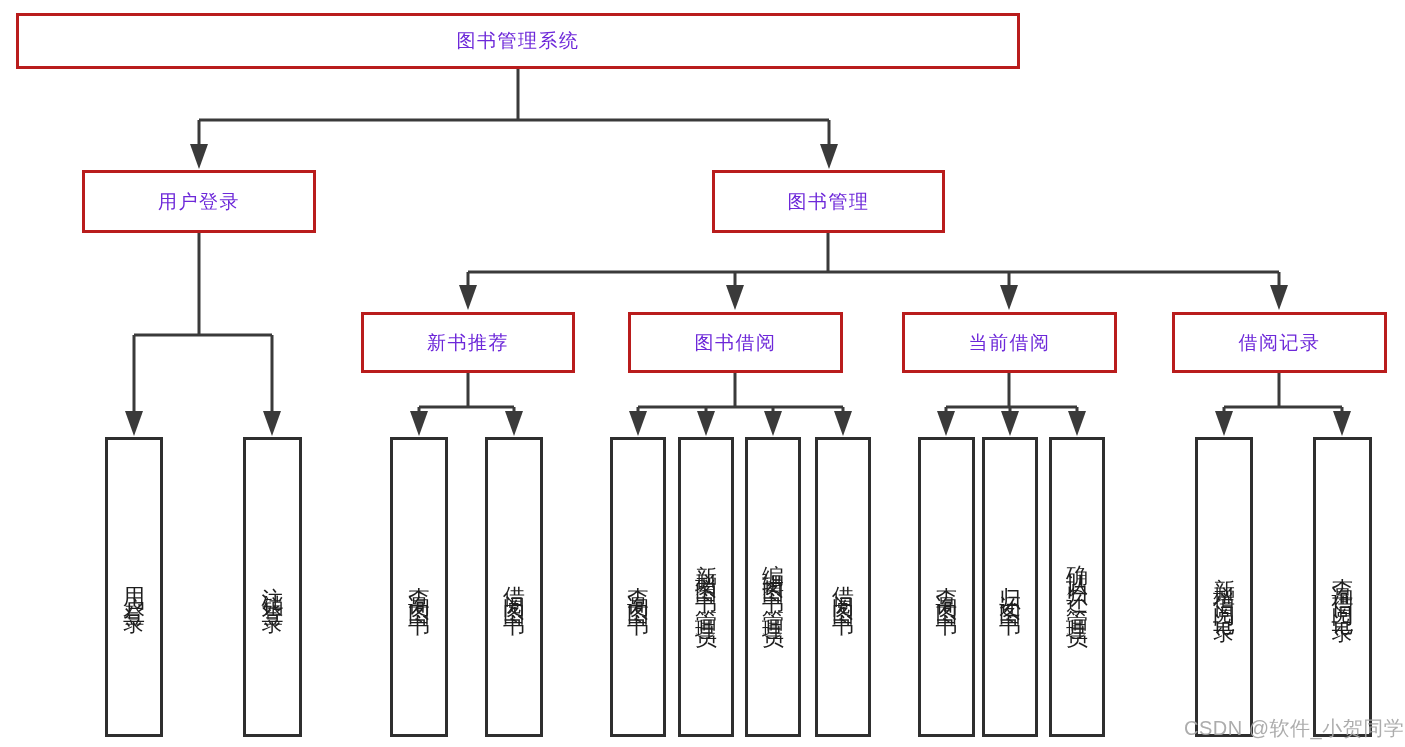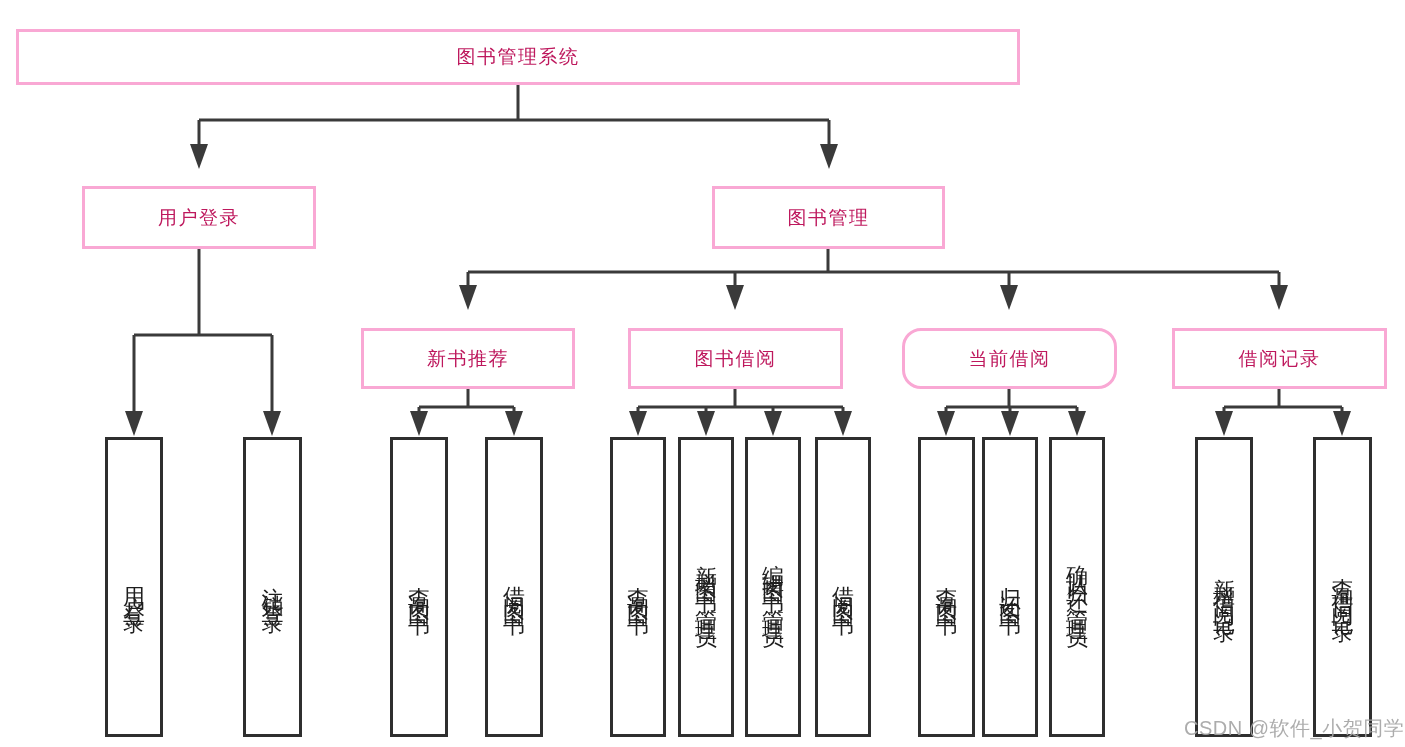--- a/index.html
+++ b/index.html
@@ -26,30 +26,29 @@
     stroke-width: 3;
     fill: none;
   }
   #connectors polygon {
     fill: #3a3a3a;
     stroke: none;
   }
   .hbox {
     position: absolute;
     box-sizing: border-box;
-    border: 3px solid #f9a8d4;
+    border: 3px solid #b91c1c;
     background: #ffffff;
     display: flex;
     align-items: center;
     justify-content: center;
     font-size: 19px;
     letter-spacing: 1.5px;
-    color: #be185d;
+    color: #6d28d9;
     z-index: 2;
-    margin-top: 16px;
   }
   .vbox {
     position: absolute;
     box-sizing: border-box;
     border: 3px solid #2f2f2f;
     background: #ffffff;
     display: flex;
     align-items: center;
     justify-content: center;
     top: 437px;
@@ -135,21 +134,21 @@
   <div class="hbox" style="left:712px; top:170px; width:233px; height:63px;font-family:Liberation Serif, serif;">
     <span>图书管理</span>
   </div>
 
   <div class="hbox" style="left:628px; top:312px; width:215px; height:61px;">
     <span>图书借阅</span>
   </div>
   <div class="hbox" style="left:361px; top:312px; width:214px; height:61px;">
     <span>新书推荐</span>
   </div>
-  <div class="hbox" style="left:902px; top:312px; width:215px; height:61px;border-radius:19px;">
+  <div class="hbox" style="left:902px; top:312px; width:215px; height:61px;">
     <span>当前借阅</span>
   </div>
   <div class="hbox" style="left:1172px; top:312px; width:215px; height:61px;">
     <span>借阅记录</span>
   </div>
 
   <div class="vbox" style="left:105px; width:58px;">
     <span>用户登录</span>
   </div>
   <div class="vbox" style="left:243px; width:59px;">

